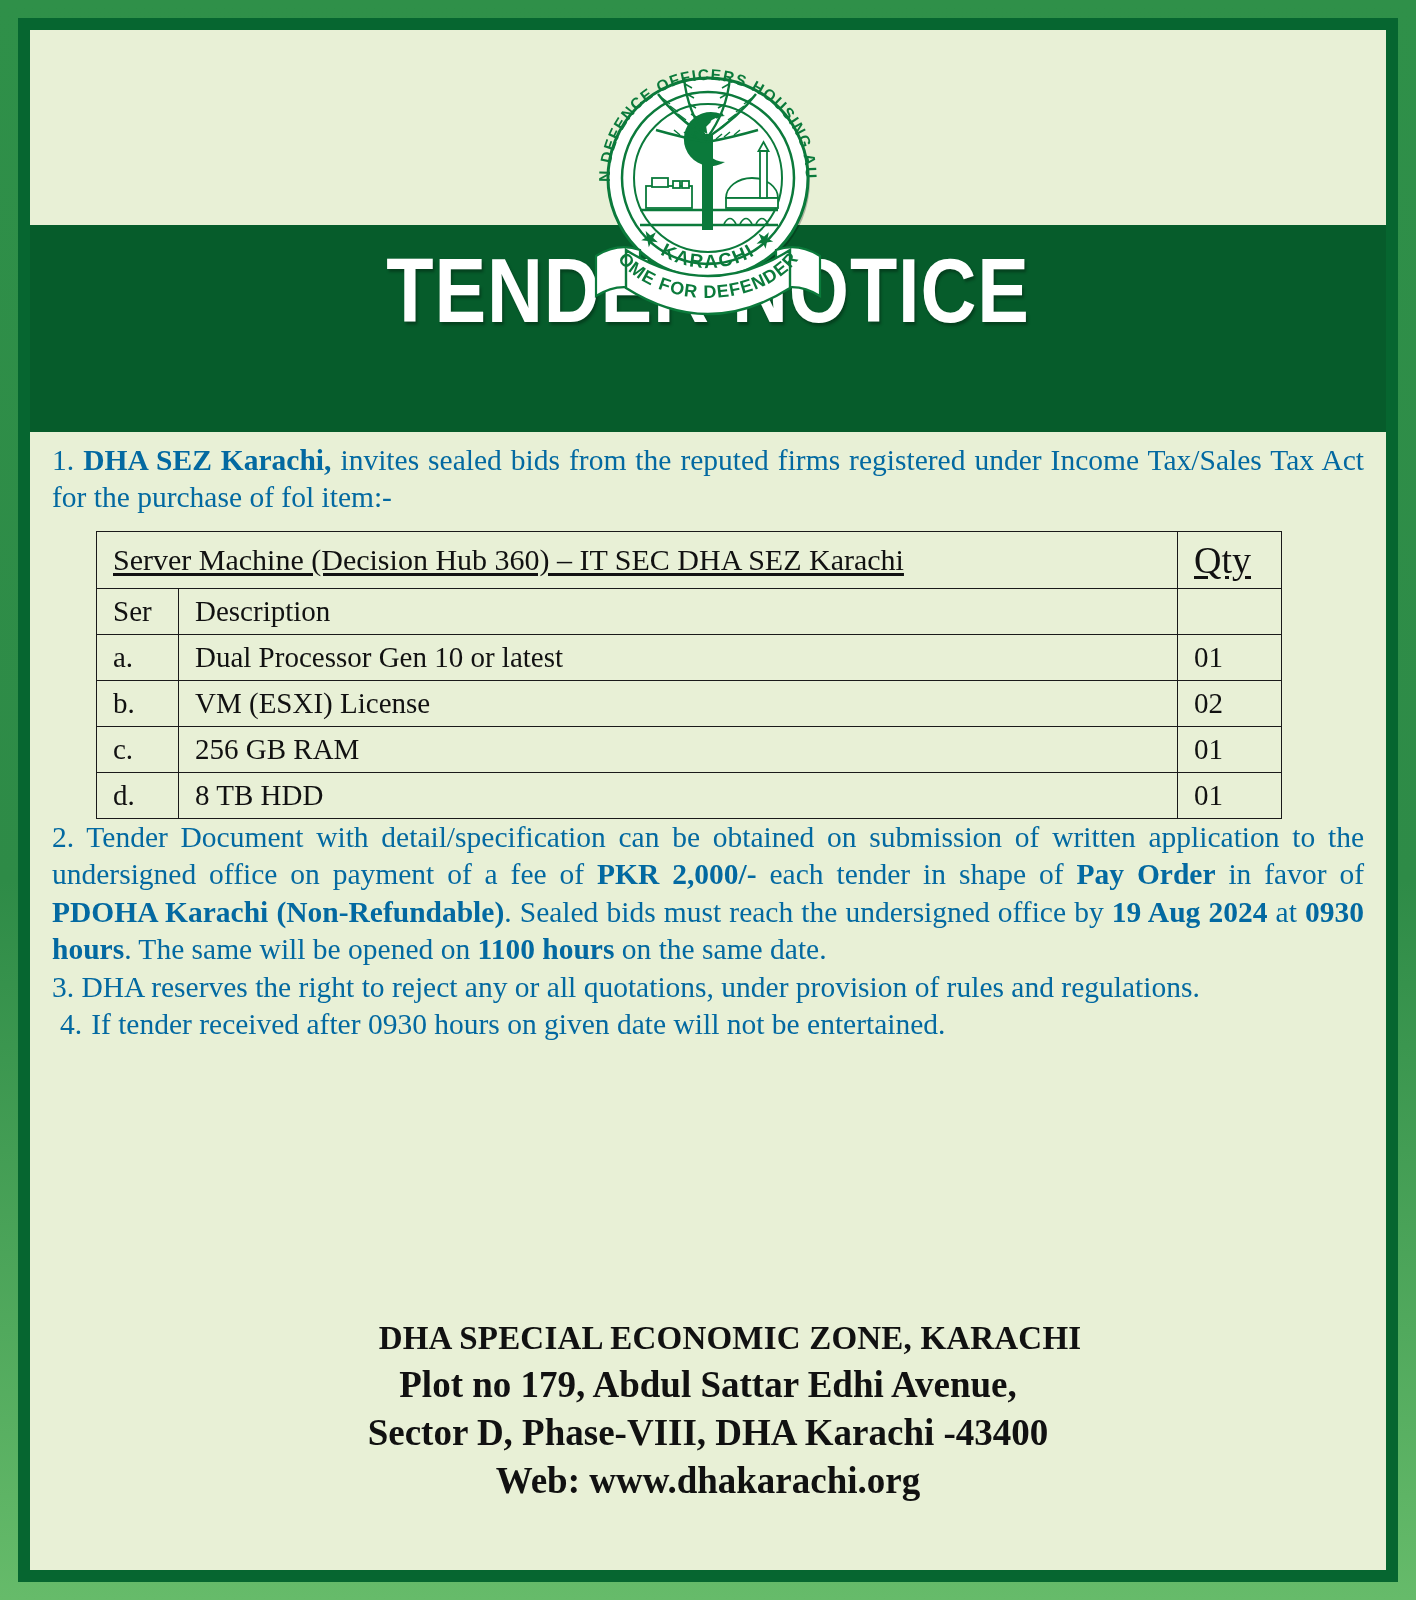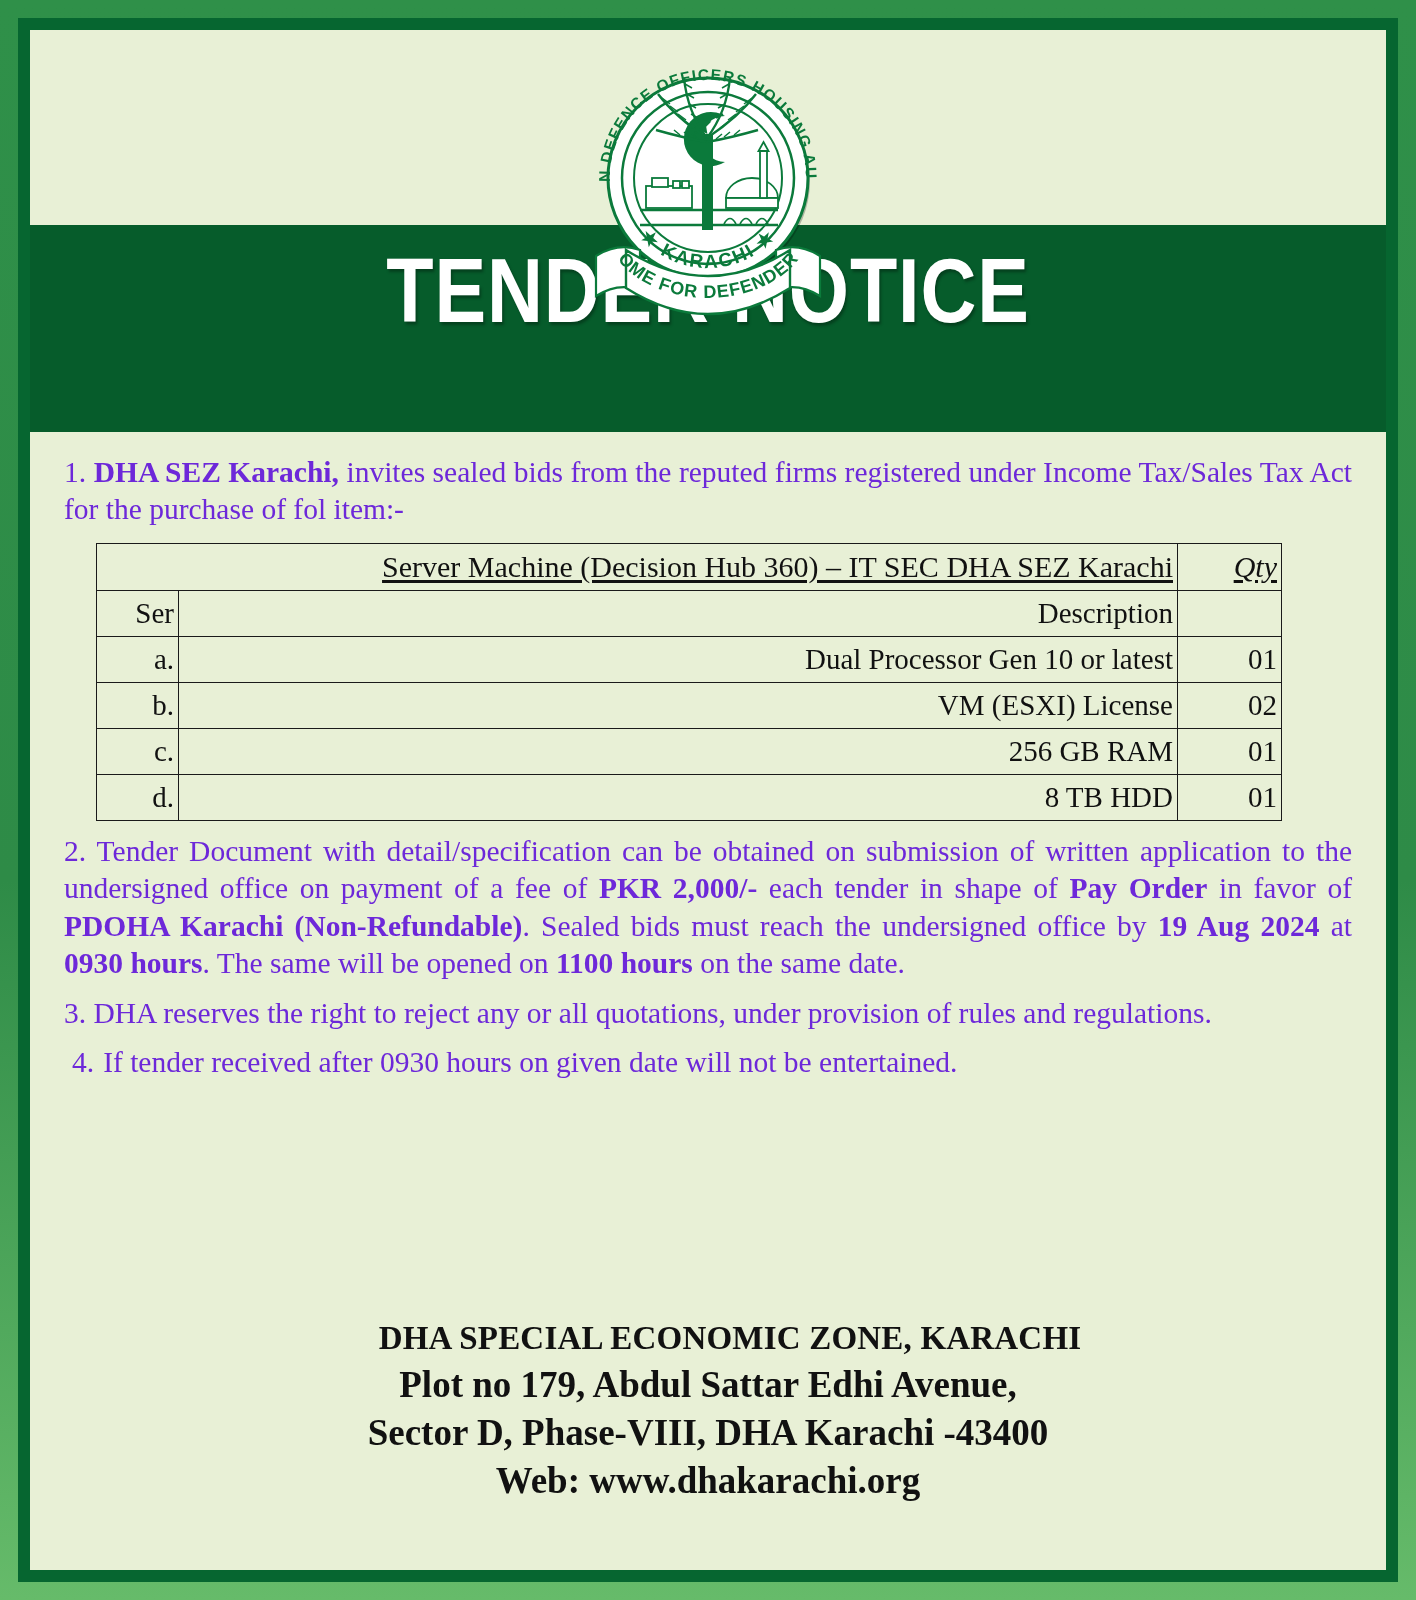--- a/index.html
+++ b/index.html
@@ -79,24 +79,24 @@
 
   
   .content {
     position: absolute;
     left: 0;
     right: 0;
     top: 412px;
     padding: 0 22px 0 22px;
   }
   p.para {
-    margin: 12px;
+    margin: 0;
     font-size: 29.5px;
     line-height: 1.27;
-    color: #6d28d9;
+    color: #0369a1;
     text-align: justify;
     text-justify: inter-word;
   }
   p.para b { font-weight: bold; }
   .lead { margin-bottom: 18px; }
   .p2 { margin-top: 6px; font-family: Liberation Serif, serif; }
   .p3 { margin-top: 0px; }
   .p4 {
     margin-top: 38px;
     text-align: left;
@@ -108,42 +108,41 @@
   table.items {
     width: 1186px;
     margin: 14px 0 0 44px;
     border-collapse: collapse;
     font-size: 29px;
     color: #111;
     table-layout: fixed;
   }
   table.items td, table.items th {
     border: 1.6px solid #1a1a1a;
-    padding: 6px 4px;
+    padding: 6px 16px;
     vertical-align: middle;
-    text-align: right;
+    text-align: left;
     font-weight: normal;
   }
   .col-ser   { width: 82px; }
   .col-qty   { width: 104px; }
   .cell-title {
     font-weight: bold;
     font-size: 30px;
     padding-top: 10px;
     padding-bottom: 10px;
   }
   .cell-title span, .cell-qtyhead span {
     text-decoration: underline;
     text-underline-offset: 3px;
   }
   .cell-qtyhead {
     font-weight: bold;
-    font-size: 30px;
+    font-size: 38px;
     text-align: center;
-    font-style: italic;
   }
   .hdr-ser, .hdr-desc {
     font-weight: bold;
     font-size: 29px;
     padding-top: 9px;
     padding-bottom: 9px;
   }
   .row-cell { padding-top: 9px; padding-bottom: 9px; }
   .qty-cell { text-align: center; }
 

